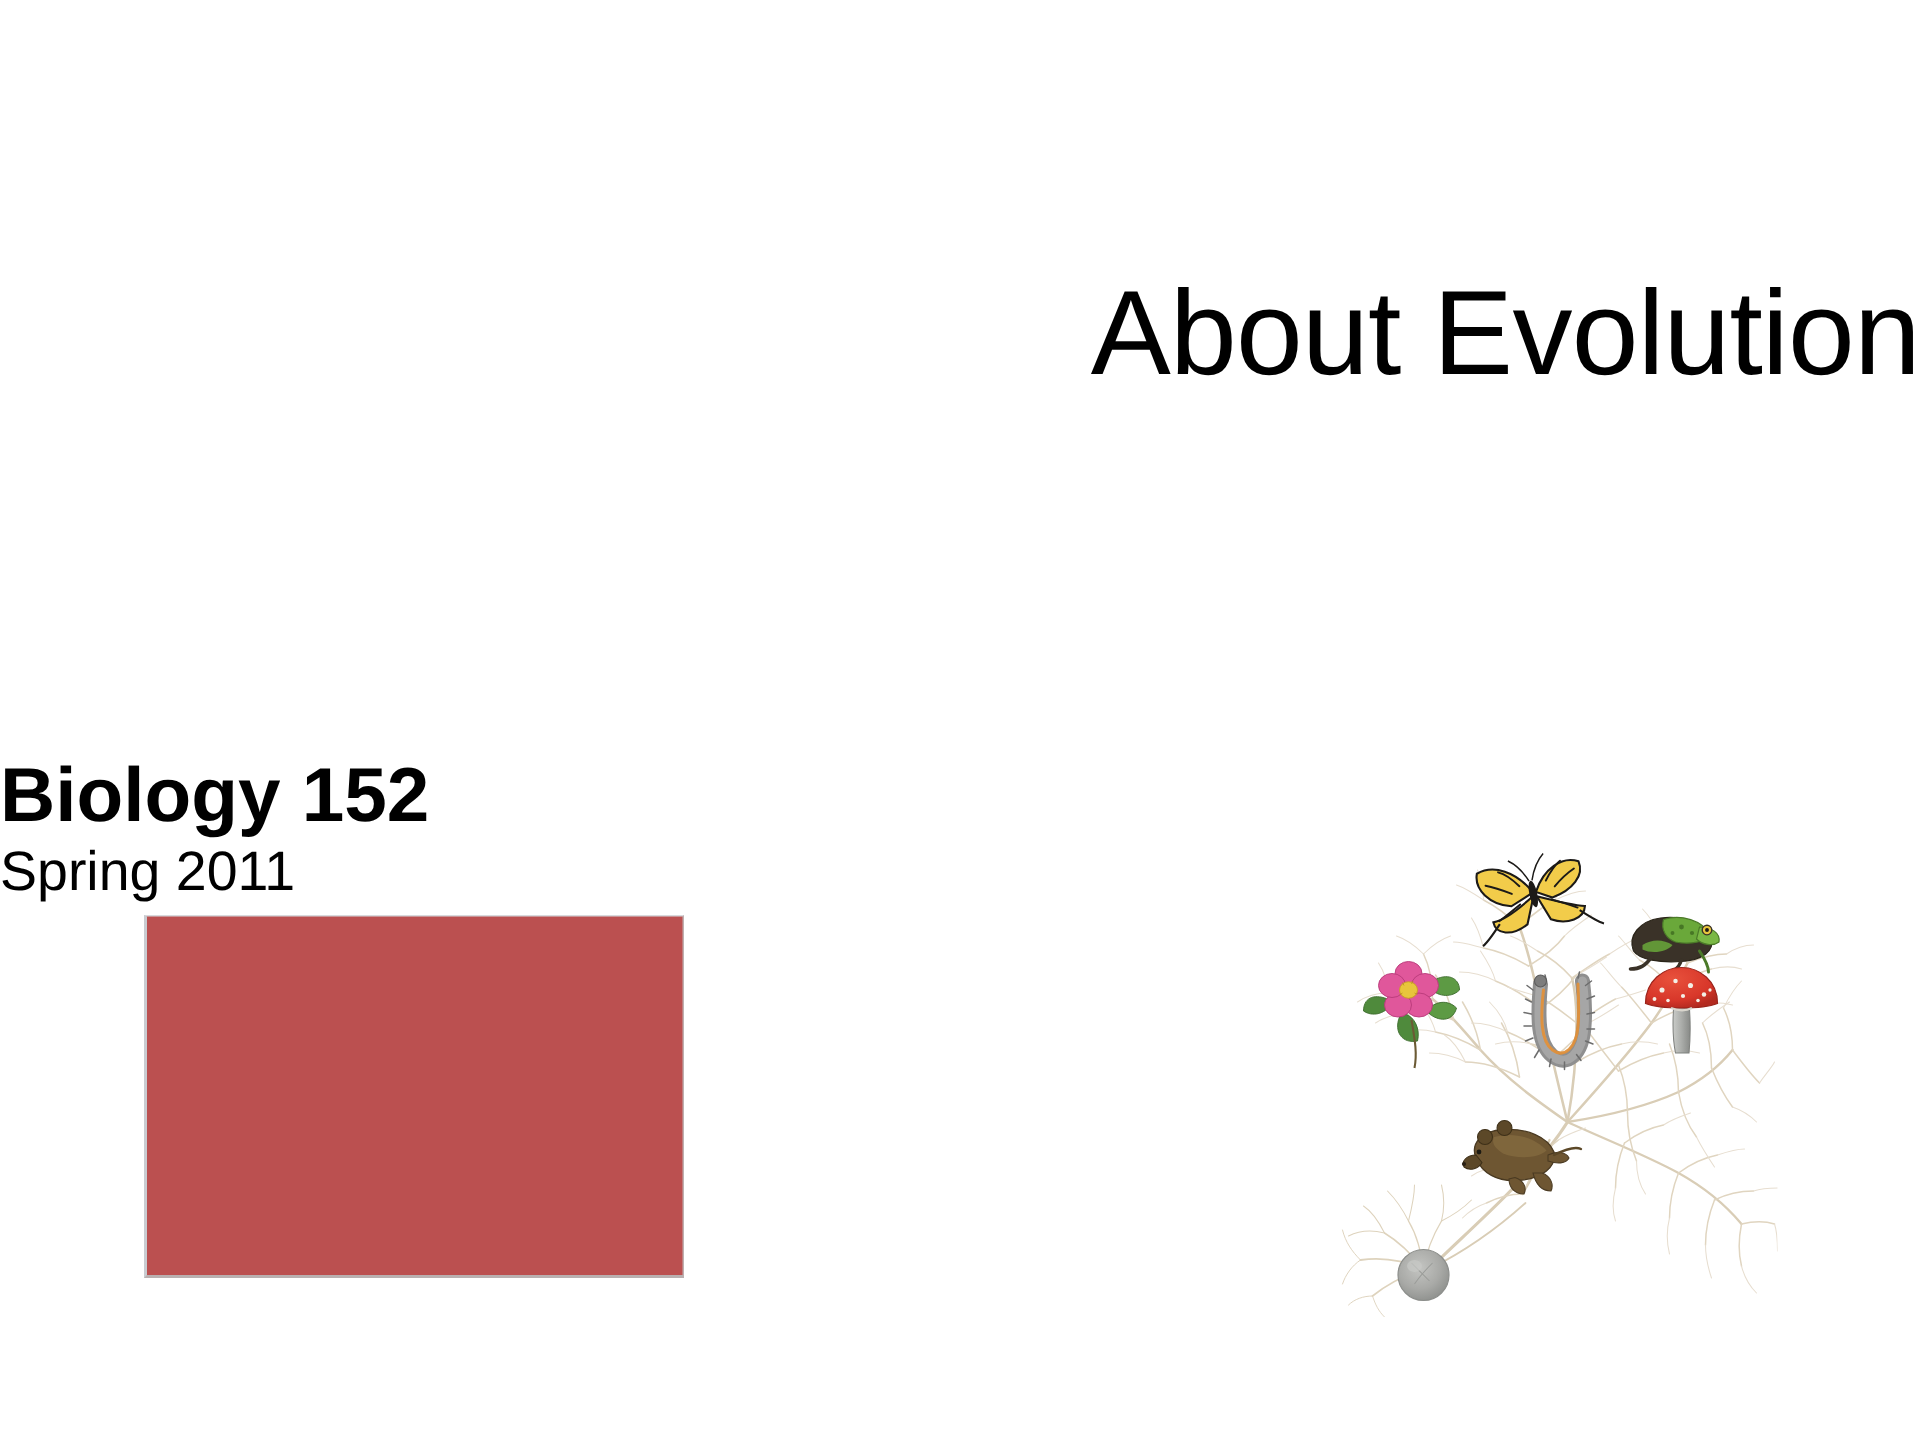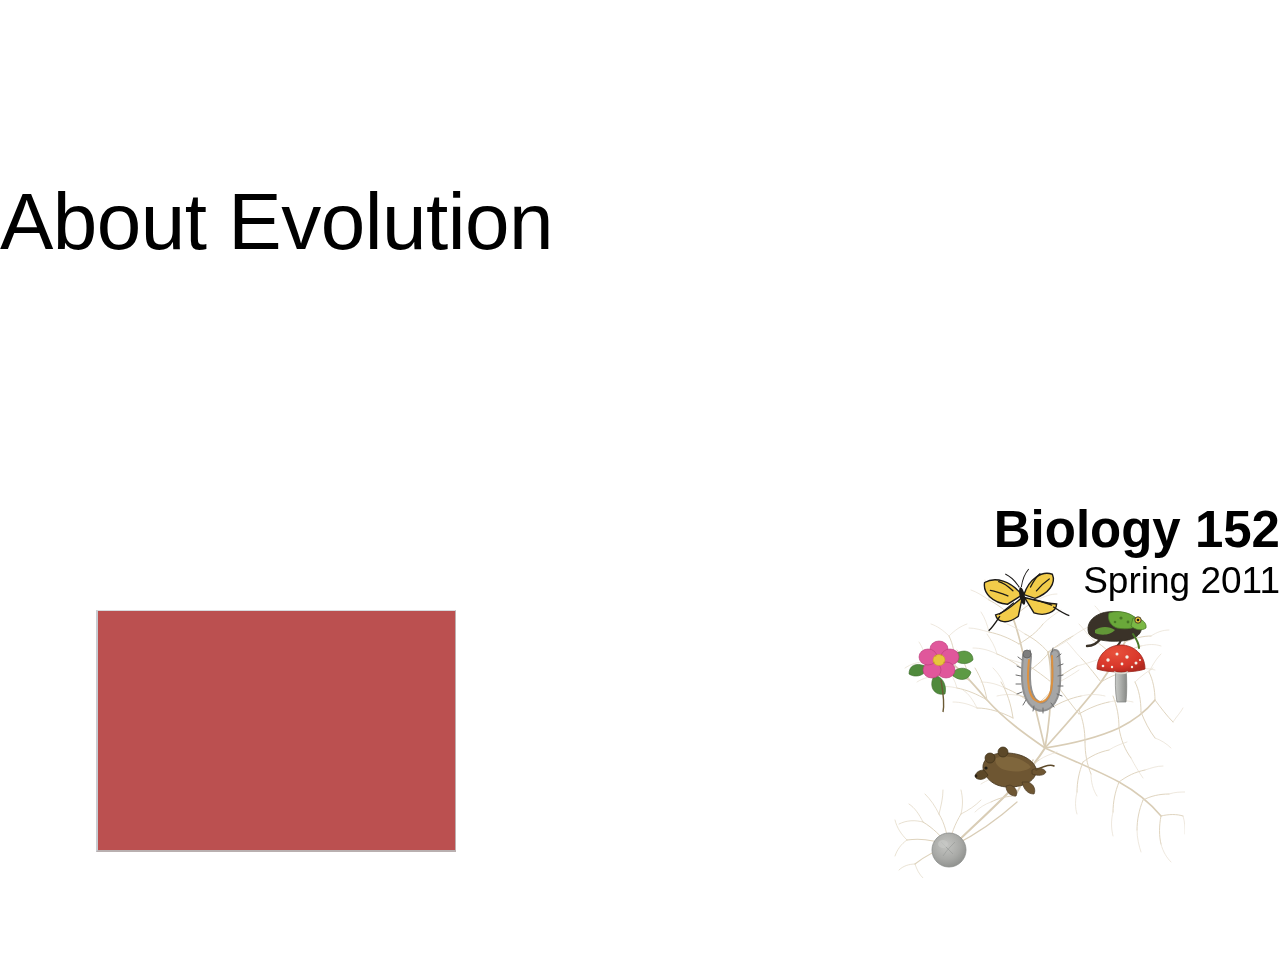--- a/index.html
+++ b/index.html
@@ -19,55 +19,54 @@
     height: 960px;
     background: #ffffff;
   }
 
   
   #title-block {
     position: absolute;
     left: 0;
     top: 175px;
     width: 1280px;
-    text-align: left;
+    text-align: right;
     color: #000000;
     line-height: 1.17;
   }
   .title-line {
     display: block;
     font-size: 80px;
     font-weight: normal;
     letter-spacing: -0.5px;
     white-space: nowrap;
   }
 
   
   #subtitle-block {
     position: absolute;
     left: 0;
     top: 502px;
     width: 1280px;
-    text-align: right;
+    text-align: left;
     color: #000000;
   }
   #course-name {
     display: block;
     font-size: 51px;
     font-weight: bold;
     line-height: 1.1;
     letter-spacing: 0px;
   }
   #course-term {
     display: block;
     font-size: 37px;
     font-weight: normal;
     line-height: 1.12;
     margin-top: 2px;
-    padding-left: 12px;
   }
 
   
   #red-rectangle {
     position: absolute;
     left: 96px;
     top: 610px;
     width: 360px;
     height: 242px;
     background: #BB5050;

